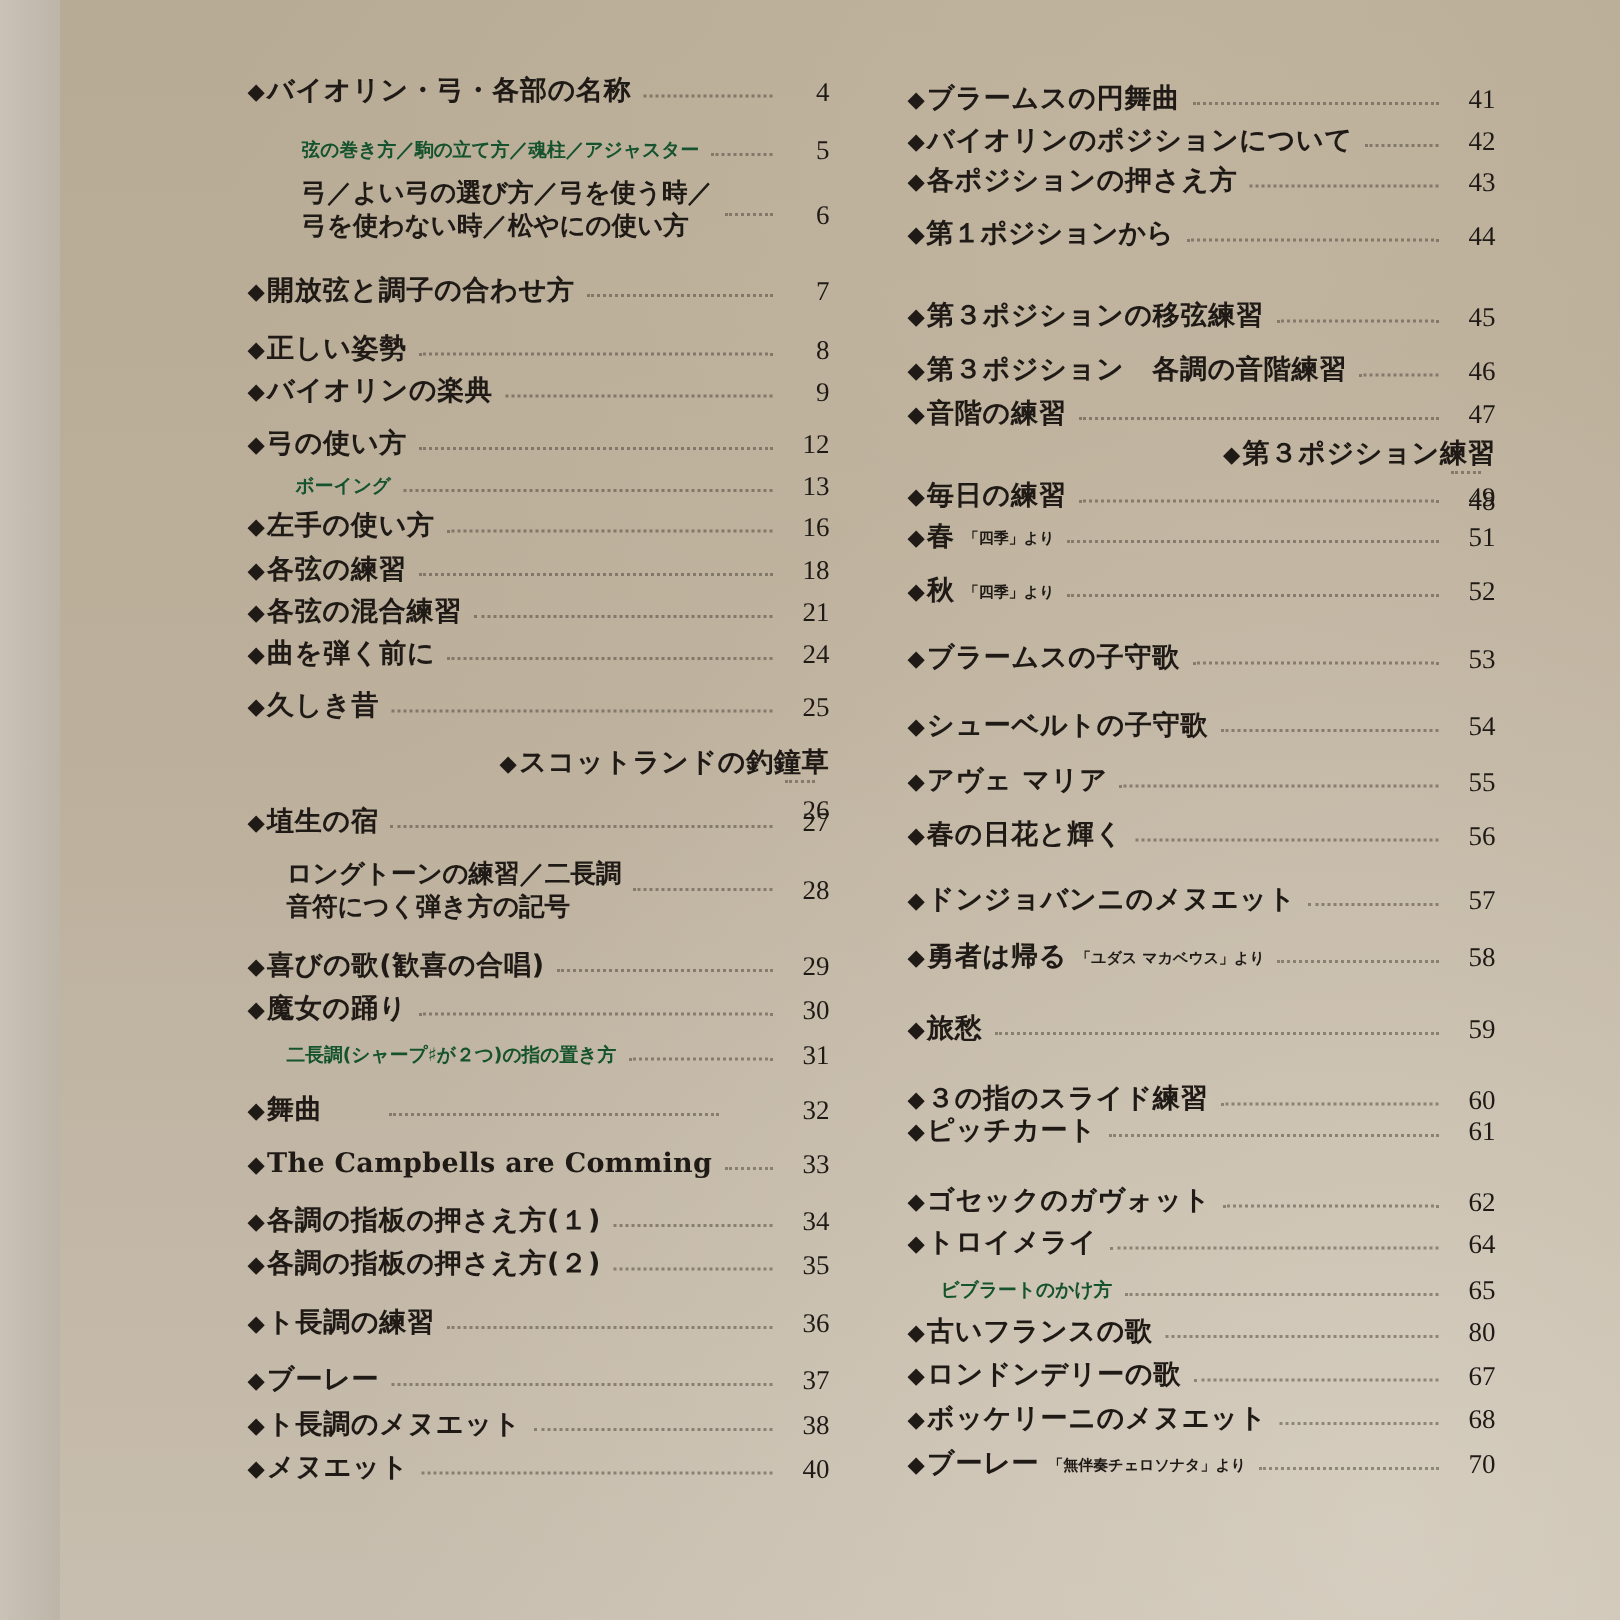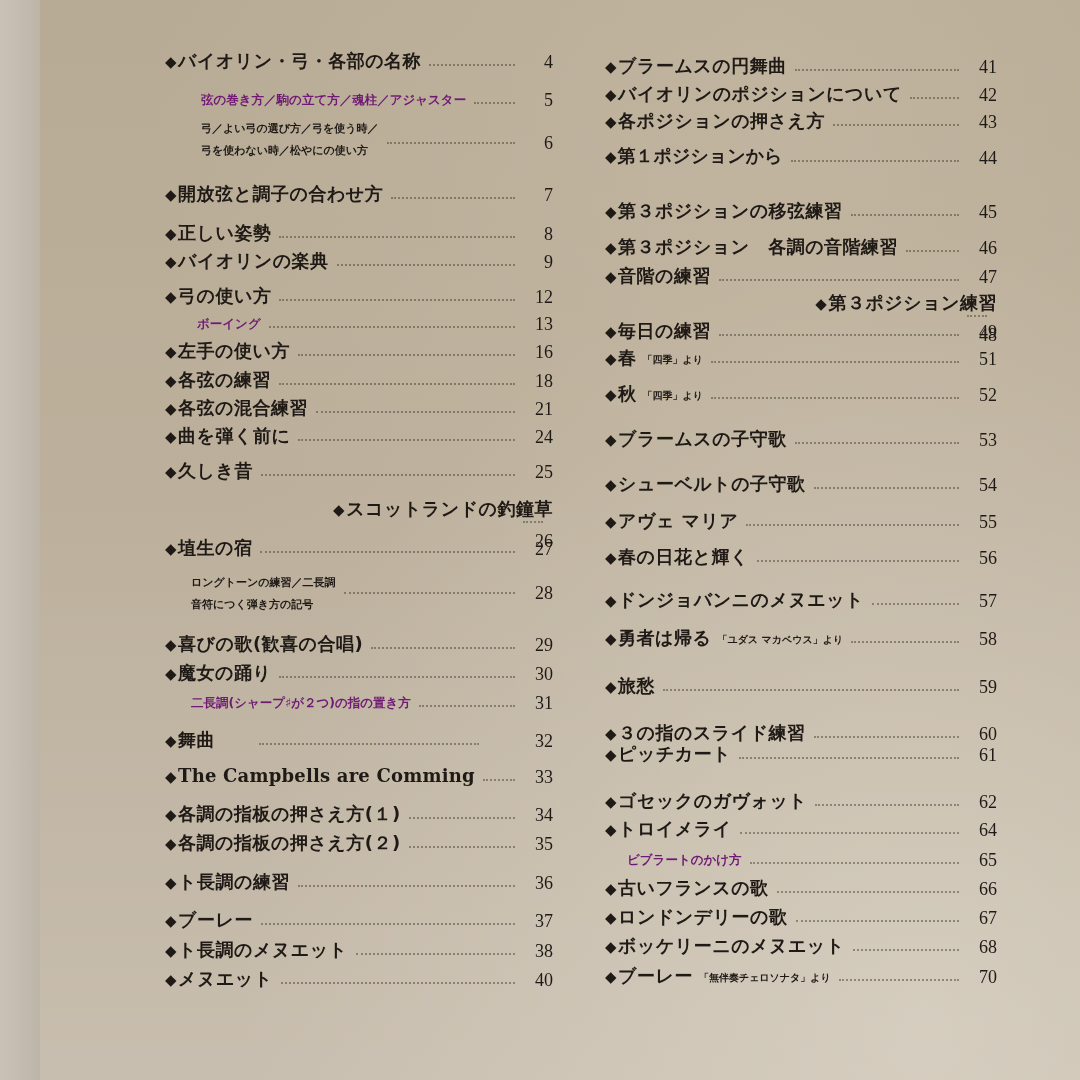--- a/index.html
+++ b/index.html
@@ -52,21 +52,21 @@
       letter-spacing: 0.5px;
     }
     .entry .bullet {
       font-size: 15px;
       margin-right: 1px;
     }
     .entry.sub .title {
       font-size: 12.5px;
       font-weight: bold;
       letter-spacing: 0;
-      color: #701a75;
+      color: #14532d;
     }
     .entry .note {
       font-size: 10px;
       font-weight: bold;
       margin-left: 6px;
       position: relative;
       top: -3px;
     }
     .entry .serif {
       font-family: "DejaVu Serif", "Liberation Serif", serif;
@@ -87,21 +87,21 @@
       text-align: right;
     }
     .entry.two-line {
       align-items: flex-end;
     }
     .entry.two-line .title-block {
       display: flex;
       flex-direction: column;
     }
     .entry.two-line .title-block .line {
-      font-size: 11px;
+      font-size: 17px;
       font-weight: bold;
       line-height: 22px;
     }
     .entry.two-line.big .title-block .line {
       font-size: 18px;
       line-height: 24px;
     }
     .entry.two-line.big .title-block .line.indent {
       padding-left: 38px;
     }
@@ -424,21 +424,21 @@
 
   <div class="entry sub" style="top:849px; left:22px;">
     <span class="title">ビブラートのかけ方</span>
     <span class="leader"></span>
     <span class="page-num">65</span>
   </div>
 
   <div class="entry" style="top:877px;">
     <span class="title"><span class="bullet">◆</span><span>古いフランスの歌</span></span>
     <span class="leader"></span>
-    <span class="page-num">66</span>
+    <span class="page-num">80</span>
   </div>
 
   <div class="entry" style="top:906px;">
     <span class="title"><span class="bullet">◆</span><span>ロンドンデリーの歌</span></span>
     <span class="leader"></span>
     <span class="page-num">67</span>
   </div>
 
   <div class="entry" style="top:935px;">
     <span class="title"><span class="bullet">◆</span><span>ボッケリーニのメヌエット</span></span>

